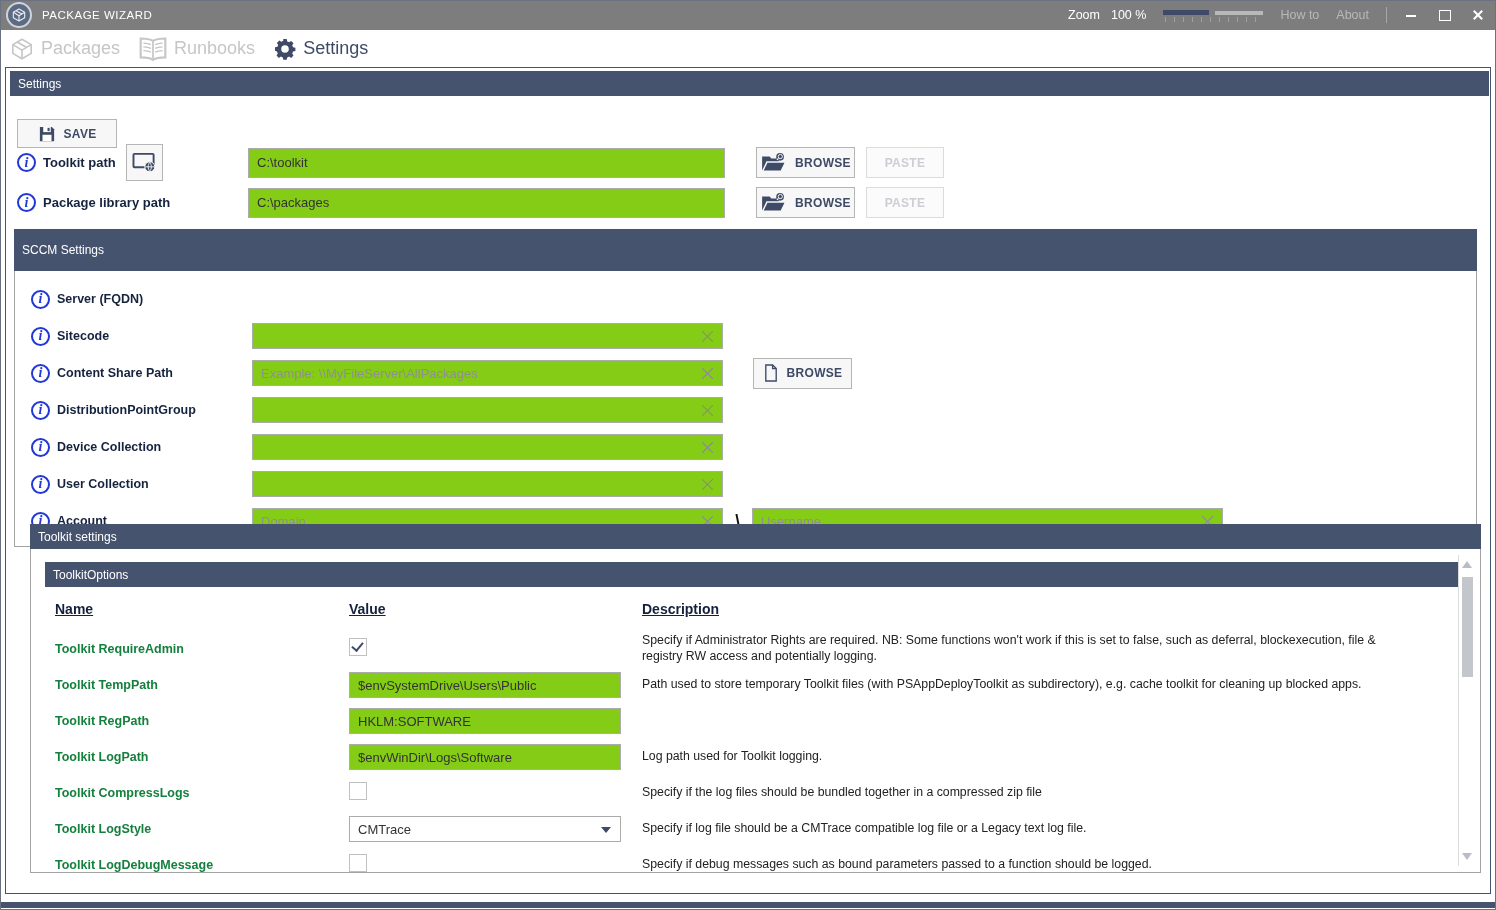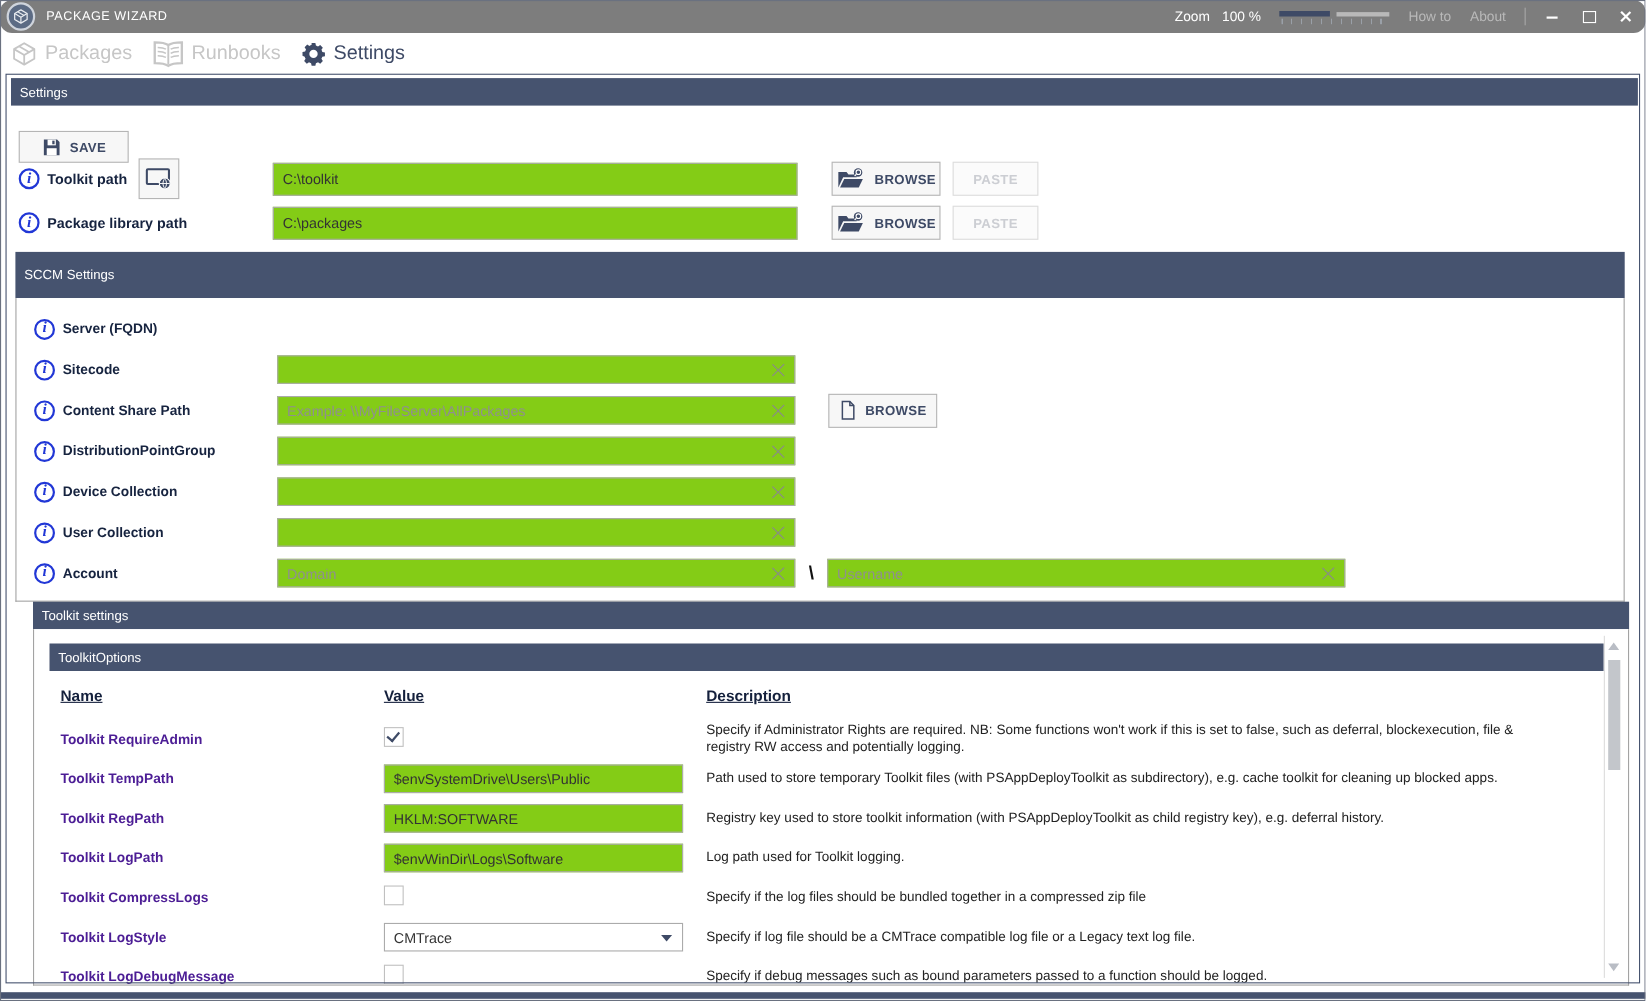--- a/index.html
+++ b/index.html
@@ -1,21 +1,21 @@
 <!DOCTYPE html>
 <html><head>
 <meta charset="utf-8">
 <style>
   * { margin:0; padding:0; box-sizing:border-box; }
   html,body { width:1496px; height:910px; overflow:hidden; background:#fff;
     font-family:"Liberation Sans", sans-serif; position:relative; }
 
   
   .titlebar { position:absolute; left:0; top:0; width:1496px; height:30px;
-    background:#7d7d7d; display:flex; align-items:center; z-index:10;border-radius:11px; }
+    background:#7d7d7d; display:flex; align-items:center; z-index:10; }
   .logo-circle { width:26px; height:26px; border-radius:50%; background:#5c6b84;
     border:2px solid #cfd4dc; margin-left:6px; display:flex; align-items:center; justify-content:center; color:#e8ebef; }
   .logo-circle svg { width:16px; height:16px; }
   .app-title { color:#fff; font-size:11.5px; letter-spacing:.5px; margin-left:10px; }
   .titlebar-right { position:absolute; right:10px; top:0; height:30px; display:flex; align-items:center; gap:17px; }
   .tb-text { color:#fff; font-size:12.5px; }
   .tb-link { color:#b9b9b9; font-size:12.5px; }
   .zoom-slider { width:100px; position:relative; height:14px; }
   .zoom-slider .seg-dark { position:absolute; left:0; top:2px; width:46px; height:5px; background:#3e4a66; }
   .zoom-slider .seg-light { position:absolute; left:52px; top:3px; width:48px; height:4px; background:#b9b9b9; }
@@ -81,29 +81,29 @@
   .sccm-row .field-label { font-size:12.5px; }
   .sccm-row .input-wrap { width:471px; height:26px; }
   .sccm-row .input-wrap input { padding-right:28px; }
   .sccm-browse { width:99px; height:31px; margin-left:30px; }
   .sccm-browse svg { width:16px; height:20px; }
   .acct-sep { width:29px; text-align:center; font-weight:bold; font-size:17px; color:#111; }
   .acct-domain { width:175px; height:26px; }
   .acct-user { width:267px; height:26px; }
 
   
-  .toolkit-panel { position:absolute; left:14px; top:547px; width:1467px; height:349px;padding-left:16px; }
+  .toolkit-panel { position:absolute; left:14px; top:524px; width:1467px; height:349px;padding-left:16px; }
   .toolkit-panel .section-header { height:25px; }
   .toolkit-body { position:relative; border:1px solid #a3a3a3; border-top:none; height:324px; background:#fff; overflow:hidden; }
   .toolkit-options-bar { position:absolute; left:14px; top:13px; width:1413px; height:25px; }
   .tk-table { position:absolute; left:24px; top:52px; right:68px; }
   .tk-head { display:grid; grid-template-columns:294px 293px 1fr; margin-bottom:14px; }
   .tk-head span { font-weight:bold; font-size:14px; color:#14203c; text-decoration:underline; }
   .tk-row { display:grid; grid-template-columns:294px 293px 1fr; align-items:center; min-height:36px; }
-  .tk-name { font-weight:bold; font-size:12.5px; color:#4c1d95; }
+  .tk-name { font-weight:bold; font-size:12.5px; color:#15803d; }
   .tk-desc { font-size:12.3px; color:#222; line-height:1.3; padding-right:6px; }
   .tk-input-box { width:272px; height:26px; }
   .checkbox { width:18px; height:18px; border:1px solid #c0c0c0; background:#fff; position:relative; display:inline-block; cursor:pointer; }
   .checkmark { position:absolute; left:4px; top:1px; width:7px; height:11px;
     border:solid #3e4a66; border-width:0 2.4px 2.4px 0; transform:rotate(40deg); }
   .select-box { width:272px; height:26px; border:1px solid #ababab; background:#fff; display:flex;
     align-items:center; padding:0 8px; font-size:13px; color:#333; position:relative; cursor:pointer; }
   .caret-down { position:absolute; right:9px; top:10px; width:0; height:0;
     border-left:5px solid transparent; border-right:5px solid transparent; border-top:6px solid #3e4a66; }
 
@@ -347,21 +347,20 @@
             <div class="tk-value">
               <div class="tk-input-box"><input class="text-input" value="$envSystemDrive\Users\Public" style=""></div>
             </div>
             <div class="tk-desc">Path used to store temporary Toolkit files (with PSAppDeployToolkit as subdirectory), e.g. cache toolkit for cleaning up blocked apps.</div>
           </div>
           <div class="tk-row">
             <div class="tk-name">Toolkit RegPath</div>
             <div class="tk-value">
               <div class="tk-input-box"><input class="text-input" value="HKLM:SOFTWARE" style=""></div>
             </div>
-            <div class="tk-desc">Registry key used to store toolkit information (with PSAppDeployToolkit as child registry key), e.g. deferral history.</div>
           </div>
           <div class="tk-row">
             <div class="tk-name">Toolkit LogPath</div>
             <div class="tk-value">
               <div class="tk-input-box"><input class="text-input" value="$envWinDir\Logs\Software" style=""></div>
             </div>
             <div class="tk-desc">Log path used for Toolkit logging.</div>
           </div>
           <div class="tk-row">
             <div class="tk-name">Toolkit CompressLogs</div>

